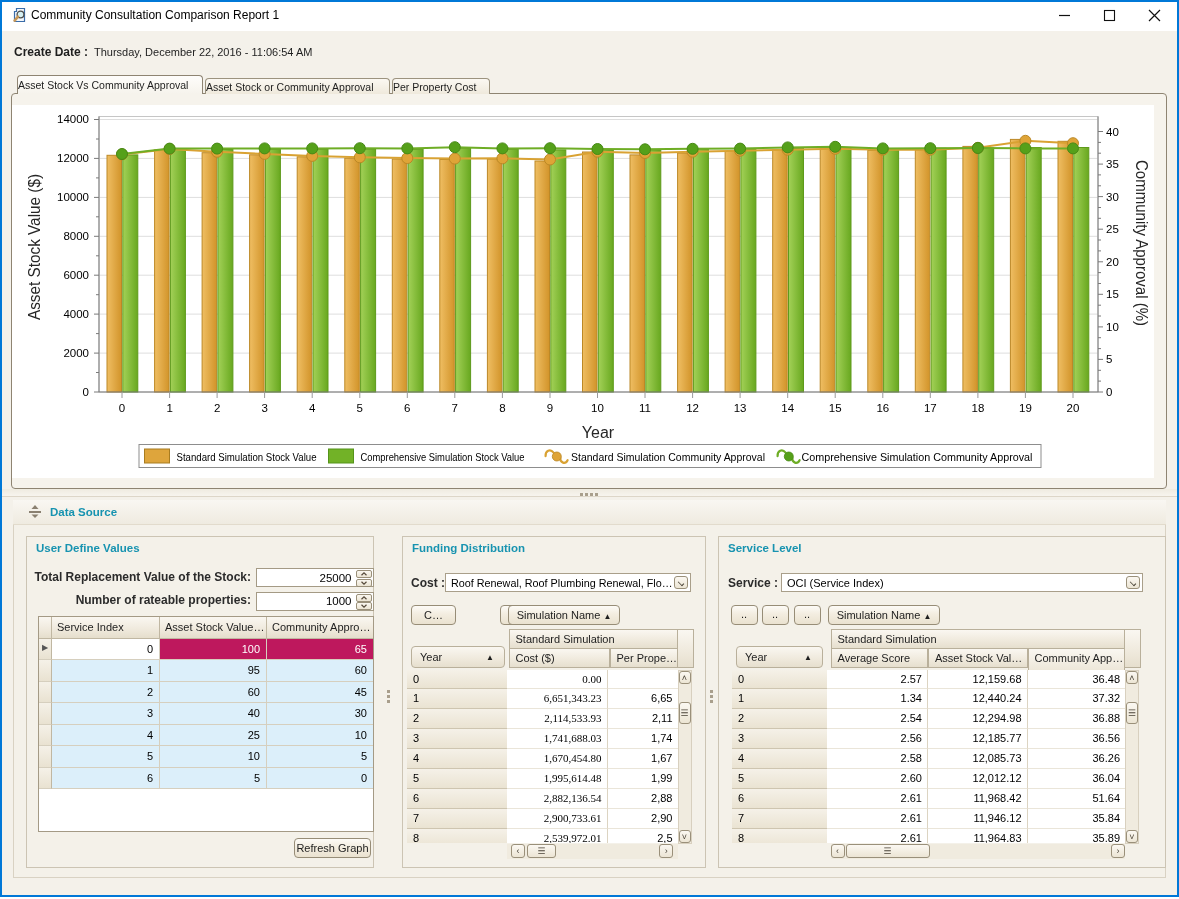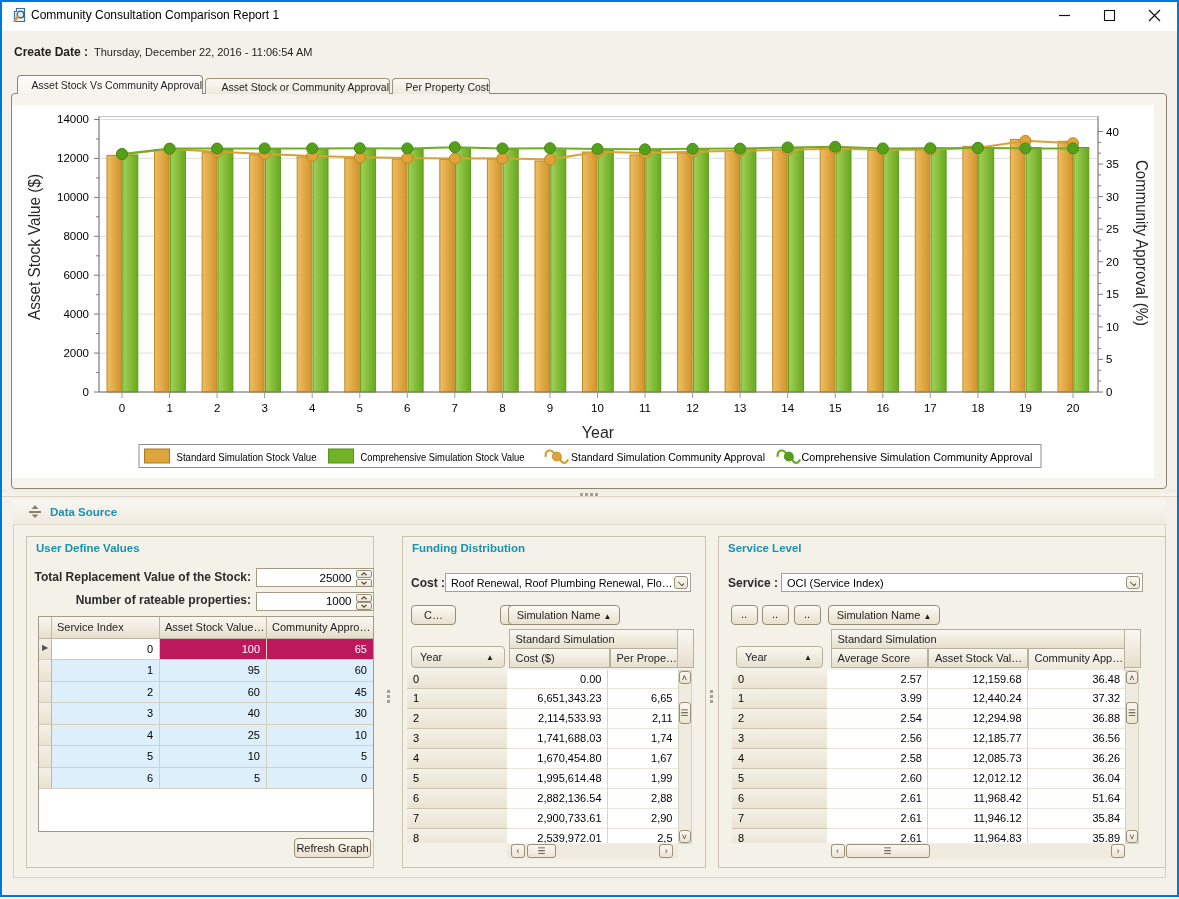--- a/index.html
+++ b/index.html
@@ -7,21 +7,21 @@
 #winborder { position:absolute; left:0; top:0; width:1179px; height:897px; border:2px solid #0078D7; z-index:99; pointer-events:none; }
 #titlebar { position:absolute; left:0; top:0; width:1179px; height:30.5px; background:#fff; }
 #titlebar .title { position:absolute; left:31px; top:8px; font-size:12px; color:#000; }
 .wbtn { position:absolute; top:0; width:45px; height:29px; text-align:center; line-height:29px; font-size:13px; color:#111; }
 #icon { position:absolute; left:11px; top:7px; }
 #createdate { position:absolute; left:14px; top:45px; font-size:11px; color:#1e1e1e; }
 #createdate b { font-size:12px; }
 #createdate b { font-weight:bold; }
 
 #page { position:absolute; left:11px; top:93px; width:1156px; height:396px; border:1px solid #8E8472; border-radius:4px; background:#F6F3EC; }
-.tab { position:absolute; font-size:10.5px; white-space:nowrap; overflow:hidden; color:#1e1e1e; text-align:right; border:1px solid #9C937F; border-bottom:none; border-radius:4px 4px 0 0; background:linear-gradient(#FBF8F2,#EFE9DC); }
+.tab { position:absolute; font-size:10.5px; white-space:nowrap; overflow:hidden; color:#1e1e1e; text-align:left; border:1px solid #9C937F; border-bottom:none; border-radius:4px 4px 0 0; background:linear-gradient(#FBF8F2,#EFE9DC); }
 #tab1 { left:17px; top:75px; width:186px; height:19px; line-height:19px; background:linear-gradient(#FEFDFB,#F6F3EC); border-color:#8E8472; z-index:5; }
 #tab2 { left:205px; top:77.5px; width:185px; height:16.5px; line-height:16px; }
 #tab3 { left:392px; top:77.5px; width:98px; height:16.5px; line-height:16px; }
 
 #hsplit { position:absolute; left:0px; top:489px; width:1179px; height:8px; background:linear-gradient(#EFEBE0,#F7F4EE); border-bottom:1px solid #DDD6C8; }
 .gripdot { position:absolute; width:3px; height:3px; background:#A99F8C; }
 
 #ds { position:absolute; left:13px; top:500px; width:1153px; height:378px; box-shadow:inset 0 0 0 1px #D9D2C3; background:#F4F1E9; }
 #dshead { position:absolute; left:0; top:0; width:100%; height:25px; background:linear-gradient(#F9F7F2,#EFEBE0); border-bottom:1px solid #E2DBCC; }
 #dshead .txt { position:absolute; left:37px; top:6px; font-size:11.5px; font-weight:bold; color:#1793B0; }
@@ -54,21 +54,21 @@
 .c2 { left:121px; width:107px; }
 .c3 { left:228px; width:106px; border-right:none; }
 
 .btn { position:absolute; background:linear-gradient(#FDFBF7,#F3EDE0 45%,#EAE2D0); border:1px solid #978D77; border-radius:4px; font-size:11px; color:#1e1e1e; text-align:center; white-space:nowrap; overflow:hidden; }
 
 .phead { position:absolute; white-space:nowrap; overflow:hidden; background:linear-gradient(#FAF7F1,#EFE9DC 60%,#E6DFCE); border:1px solid #B9B09B; font-size:11px; color:#1e1e1e; }
 .prow { position:absolute; height:19.95px; }
 .prh,.srh { position:absolute; height:19.95px; background:linear-gradient(#F5F1E8,#EAE3D2); border-bottom:1px solid #CEC5B0; font-size:11px; color:#000; padding-left:6px; line-height:19px; }
 .pc,.sc { position:absolute; height:19.95px; background:#fff; border-bottom:1px solid #EAE5D9; font-size:11px; color:#000; text-align:right; padding-right:5px; line-height:19px; }
 .prh { left:0; width:99.5px; }
-.pc1 { left:99.5px; width:101px; border-right:1px solid #DCD4C2; }
+.pc1 { left:99.5px; width:101px; border-right:1px solid #DCD4C2;font-family:Liberation Serif, serif; }
 .pc2 { left:200.5px; width:70px; }
 .srh { left:0; width:95px; }
 .sc1 { left:95px; width:101px; border-right:1px solid #DCD4C2; }
 .sc2 { left:196px; width:99.5px; border-right:1px solid #DCD4C2; }
 .sc3 { left:295.5px; width:97.5px; }
 
 .sbv { position:absolute; width:14px; background:#F0EBDF; border:1px solid #D8D0BF; }
 .sbh { position:absolute; height:15px; background:#F0EBDF; }
 .sbb { position:absolute; background:linear-gradient(#FBF8F2,#ECE5D4); border:1px solid #9A907A; border-radius:3px; color:#4a4338; text-align:center; }
 .glyph { font-size:9px; line-height:12px; display:block; }
@@ -528,21 +528,21 @@
       <div style="position:absolute;left:14px;top:133.5px;width:393px;height:173.5px;overflow:hidden;background:#fff;">
         <div style="position:absolute;left:0;top:0;width:393px;height:400px;">
         <div class="prow" style="top:0.00px">
               <div class="srh">0</div>
               <div class="sc sc1">2.57</div>
               <div class="sc sc2">12,159.68</div>
               <div class="sc sc3">36.48</div>
             </div>
 <div class="prow" style="top:19.95px">
               <div class="srh">1</div>
-              <div class="sc sc1">3.99</div>
+              <div class="sc sc1">1.34</div>
               <div class="sc sc2">12,440.24</div>
               <div class="sc sc3">37.32</div>
             </div>
 <div class="prow" style="top:39.90px">
               <div class="srh">2</div>
               <div class="sc sc1">2.54</div>
               <div class="sc sc2">12,294.98</div>
               <div class="sc sc3">36.88</div>
             </div>
 <div class="prow" style="top:59.85px">

